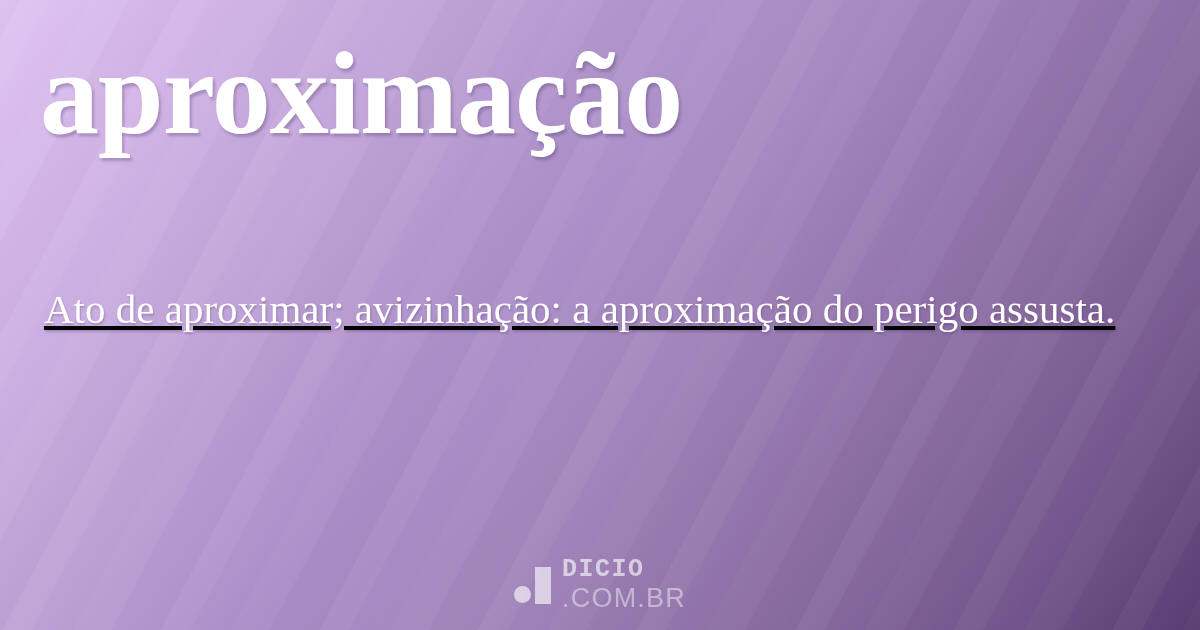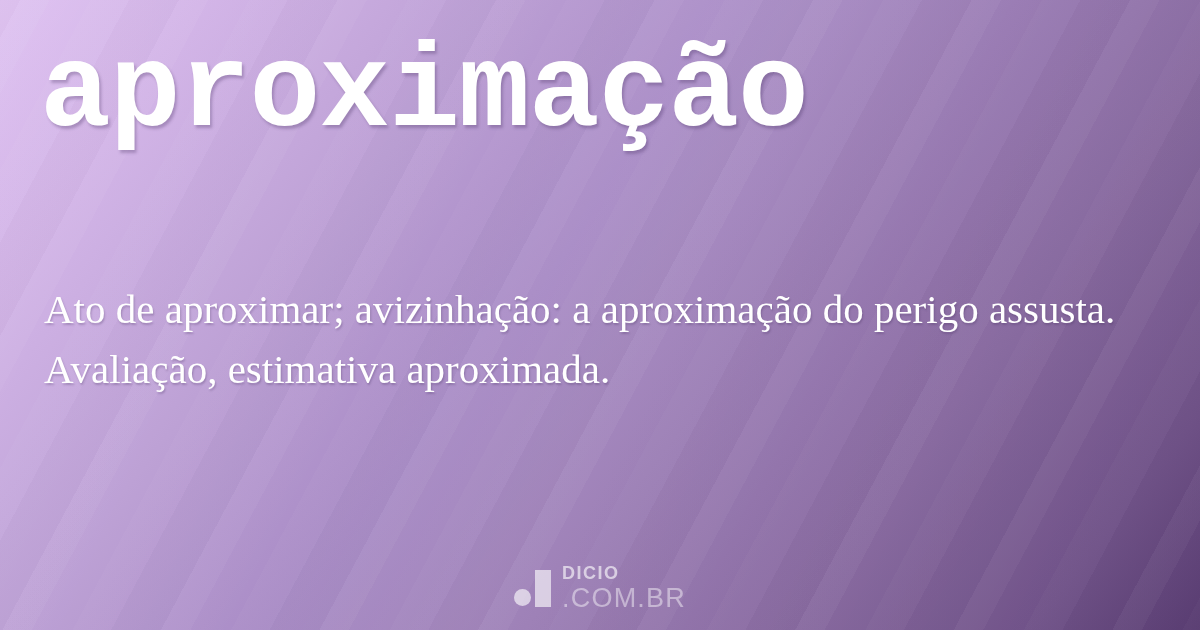--- a/index.html
+++ b/index.html
@@ -61,35 +61,36 @@
     position: relative;
     z-index: 3;
     width: 100%;
     height: 100%;
   }
 
   #word {
     position: absolute;
     left: 40px;
     top: 28px;
-    font-family: Liberation Mono, monospace;
+    font-family: Liberation Serif, serif;
     font-weight: 700;
     font-size: 118px;
     line-height: 1.12;
     letter-spacing: -1px;
     color: #ffffff;
     text-shadow: 2px 3px 3px rgba(70,45,95,0.30);
     white-space: nowrap;
   }
 
   #definitions {
     position: absolute;
     left: 44px;
     top: 279px;
     width: 1110px;
+    text-decoration: underline;
   }
   .definition {
     font-family: "Liberation Serif", "DejaVu Serif", serif;
     font-weight: 400;
     font-size: 41px;
     line-height: 60px;
     color: #ffffff;
     text-shadow: 1px 2px 2px rgba(70,45,95,0.28);
   }
 
@@ -125,23 +126,23 @@
     width: 16px;
     height: 37px;
     background: #ffffff;
   }
   #logo-text {
     display: flex;
     flex-direction: column;
     line-height: 1;
   }
   #logo-name {
-    font-family: Liberation Sans, sans-serif;
+    font-family: Liberation Mono, monospace;
     font-weight: 700;
-    font-size: 18px;
+    font-size: 25px;
     letter-spacing: 1.5px;
     color: #ffffff;
   }
   #logo-tld {
     font-family: "Liberation Sans", "DejaVu Sans", sans-serif;
     font-weight: 400;
     font-size: 27px;
     letter-spacing: 1.2px;
     color: rgba(255,255,255,0.72);
     margin-top: 3px;
@@ -154,21 +155,20 @@
 
   <div id="bands"></div>
   <div id="sheen"></div>
 
   <div id="content">
 
     <div id="word">aproximação</div>
 
     <div id="definitions">
       <div class="definition">Ato de aproximar; avizinhação: a aproximação do perigo assusta.</div>
-      <div class="definition">Avaliação, estimativa aproximada.</div>
     </div>
 
     <div id="footer-logo">
       <div id="logo-mark">
         <div id="logo-dot"></div>
         <div id="logo-bar"></div>
       </div>
       <div id="logo-text">
         <span id="logo-name">DICIO</span>
         <span id="logo-tld">.COM.BR</span>

